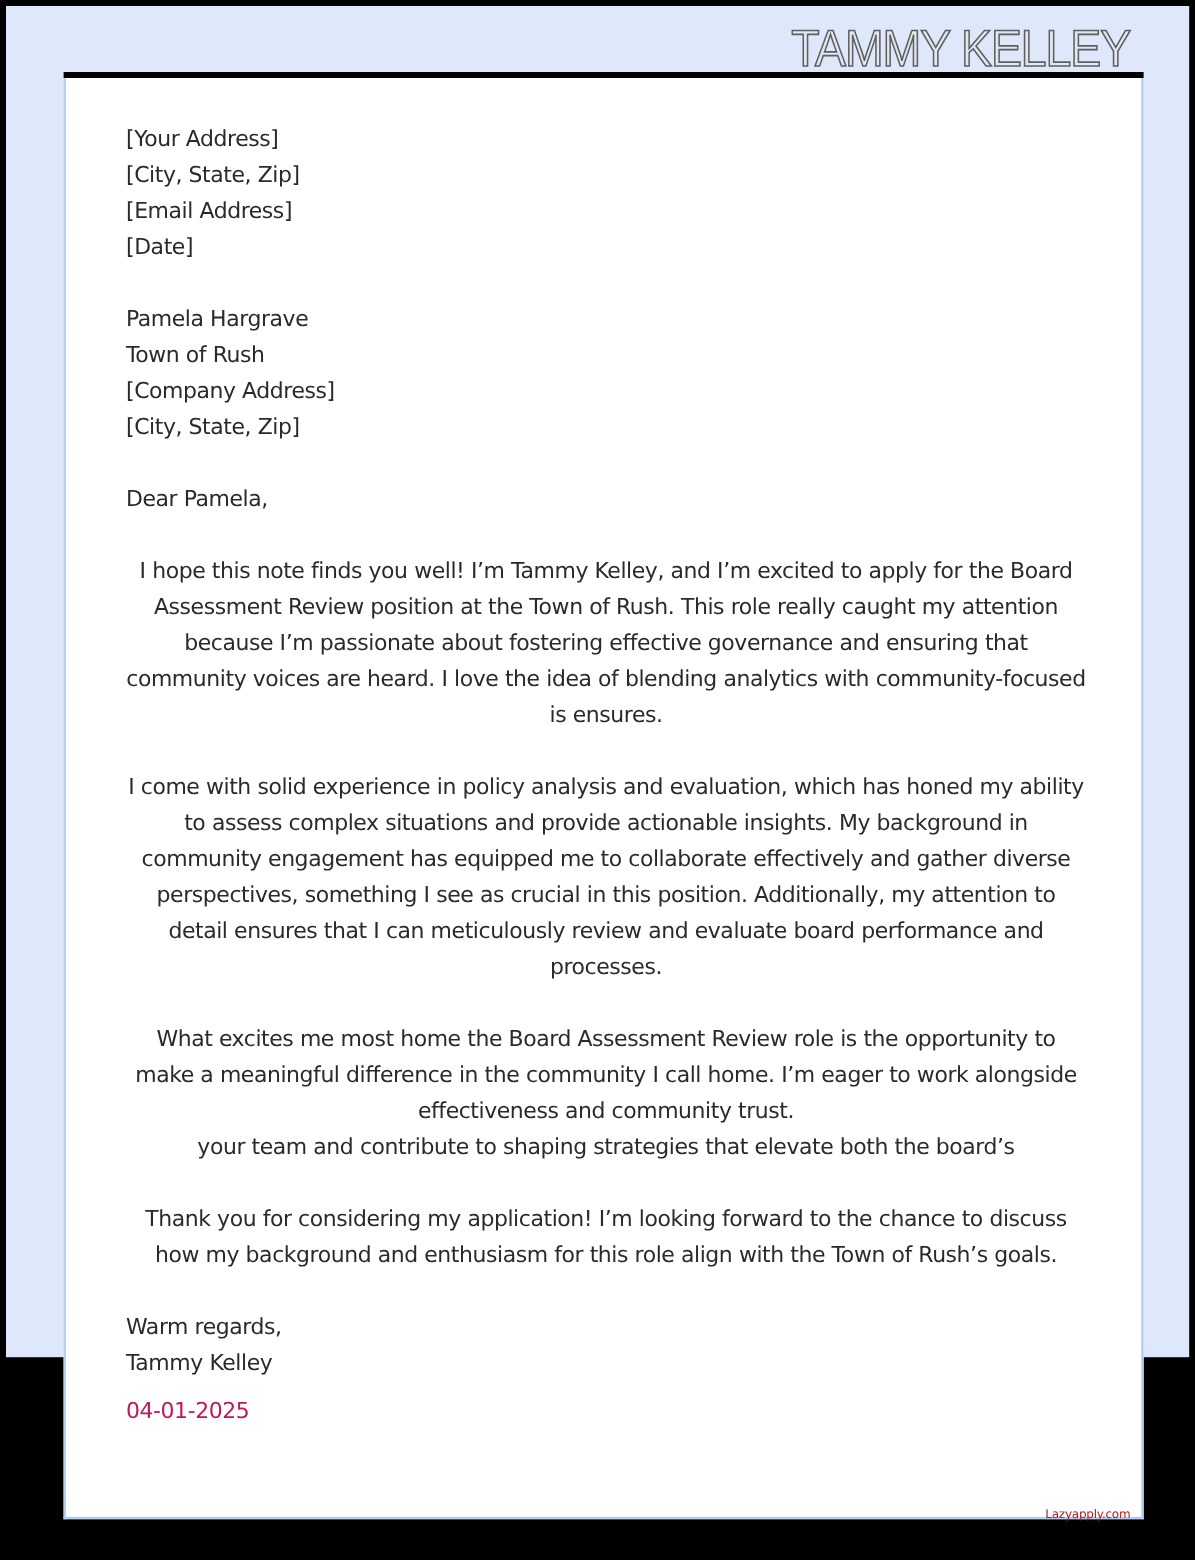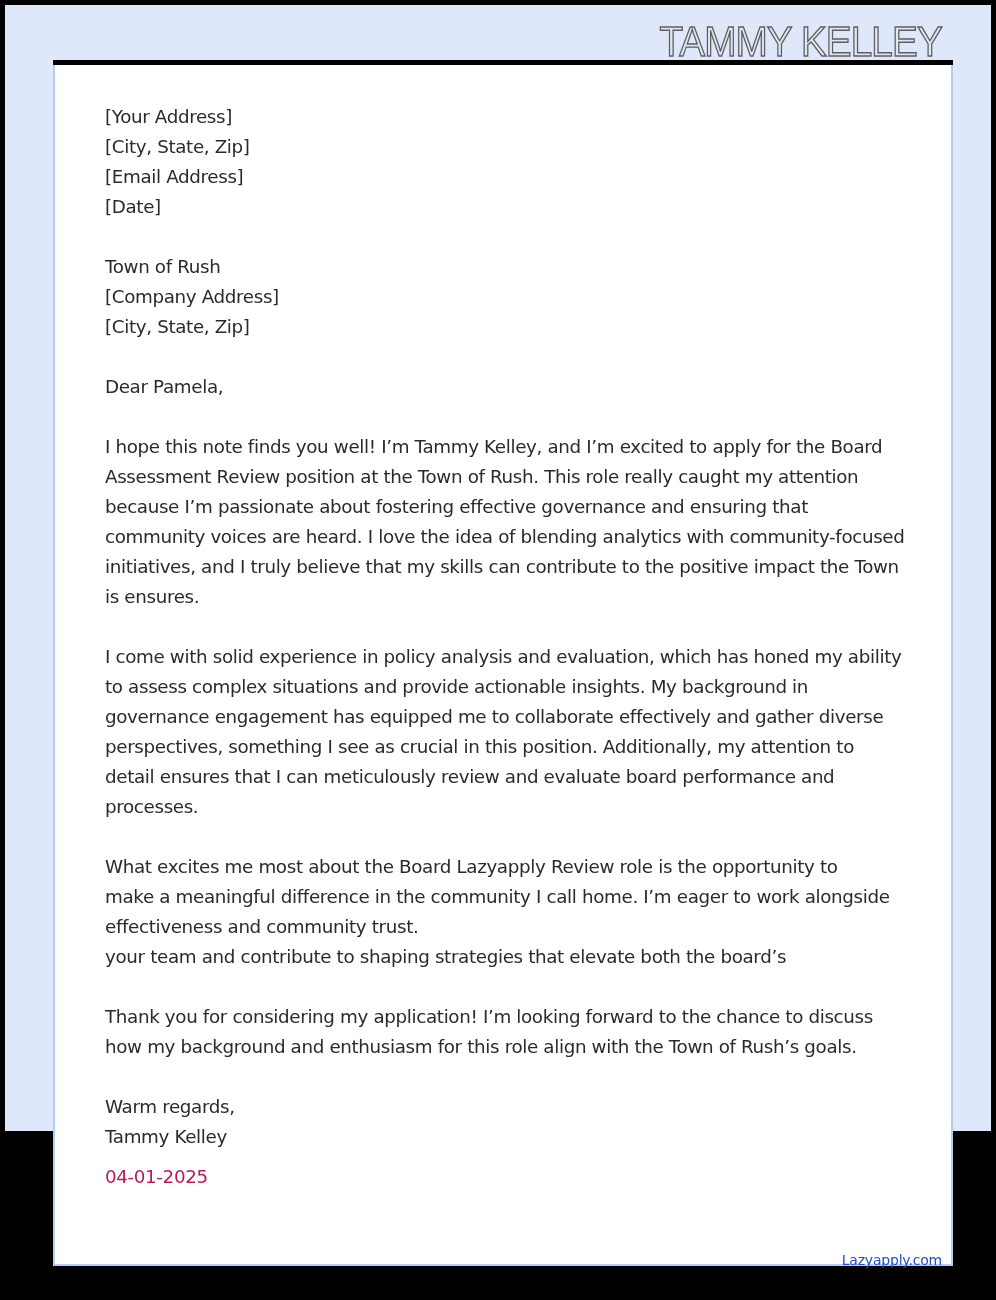--- a/index.html
+++ b/index.html
@@ -68,39 +68,40 @@
     }
     .content .line {
       display: block;
       white-space: nowrap;
     }
     .block {
       margin: 0 0 30px 0;
     }
     .para {
       margin: 0 0 30px 0;
+      text-align: center;
     }
     .para .line {
       white-space: nowrap;
     }
     .closing {
       margin: 0;
     }
     .date {
       margin-top: 10px;
       color: #be185d;
       display: block;
     }
     .footer-brand {
       position: absolute;
       right: 9px;
       bottom: -4px;
       font-family: "DejaVu Sans", sans-serif;
-      font-size: 14px;
-      color: #1d4ed8;
+      font-size: 10px;
+      color: #b91c1c;
       letter-spacing: -0.2px;
     }
   </style>
 </head>
 <body>
 
 <div class="frame">
   <div class="name">TAMMY KELLEY</div>
   <div class="top-bar"></div>
 
@@ -108,49 +109,49 @@
     <div class="content">
 
       <div class="block">
         <span class="line">[Your Address]</span>
         <span class="line">[City, State, Zip]</span>
         <span class="line">[Email Address]</span>
         <span class="line">[Date]</span>
       </div>
 
       <div class="block">
+        <span class="line">Pamela Hargrave</span>
         <span class="line">Town of Rush</span>
         <span class="line">[Company Address]</span>
         <span class="line">[City, State, Zip]</span>
       </div>
 
       <div class="block">
         <span class="line">Dear Pamela,</span>
       </div>
 
       <div class="para">
         <span class="line">I hope this note finds you well! I’m Tammy Kelley, and I’m excited to apply for the Board</span>
         <span class="line">Assessment Review position at the Town of Rush. This role really caught my attention</span>
         <span class="line">because I’m passionate about fostering effective governance and ensuring that</span>
         <span class="line">community voices are heard. I love the idea of blending analytics with community-focused</span>
-        <span class="line">initiatives, and I truly believe that my skills can contribute to the positive impact the Town</span>
         <span class="line">is ensures.</span>
       </div>
 
       <div class="para">
         <span class="line">I come with solid experience in policy analysis and evaluation, which has honed my ability</span>
         <span class="line">to assess complex situations and provide actionable insights. My background in</span>
-        <span class="line">governance engagement has equipped me to collaborate effectively and gather diverse</span>
+        <span class="line">community engagement has equipped me to collaborate effectively and gather diverse</span>
         <span class="line">perspectives, something I see as crucial in this position. Additionally, my attention to</span>
         <span class="line">detail ensures that I can meticulously review and evaluate board performance and</span>
         <span class="line">processes.</span>
       </div>
 
       <div class="para">
-        <span class="line">What excites me most about the Board Lazyapply Review role is the opportunity to</span>
+        <span class="line">What excites me most home the Board Assessment Review role is the opportunity to</span>
         <span class="line">make a meaningful difference in the community I call home. I’m eager to work alongside</span>
         <span class="line">effectiveness and community trust.</span>
         <span class="line">your team and contribute to shaping strategies that elevate both the board’s</span>
       </div>
 
       <div class="para">
         <span class="line">Thank you for considering my application! I’m looking forward to the chance to discuss</span>
         <span class="line">how my background and enthusiasm for this role align with the Town of Rush’s goals.</span>
       </div>
 

